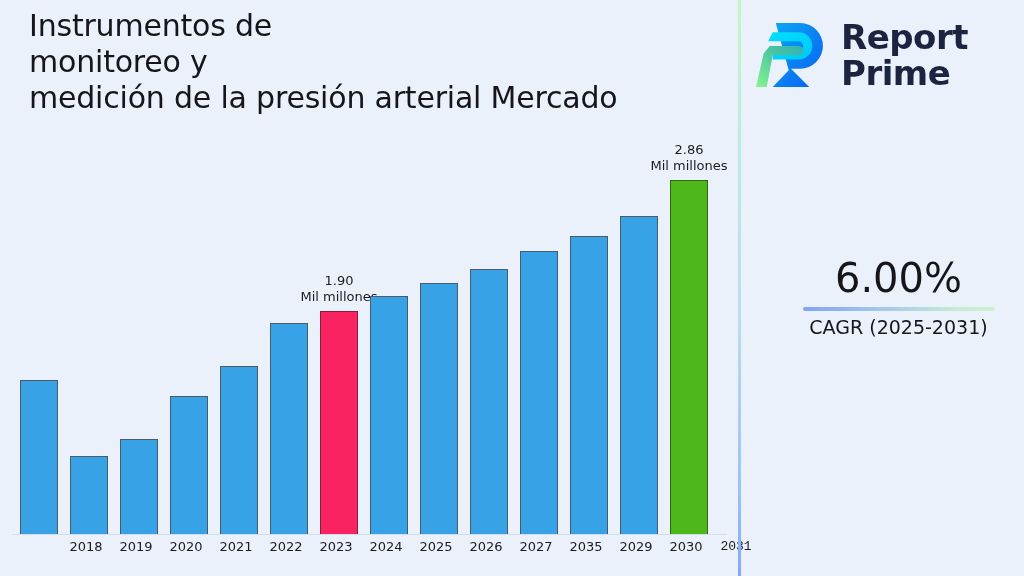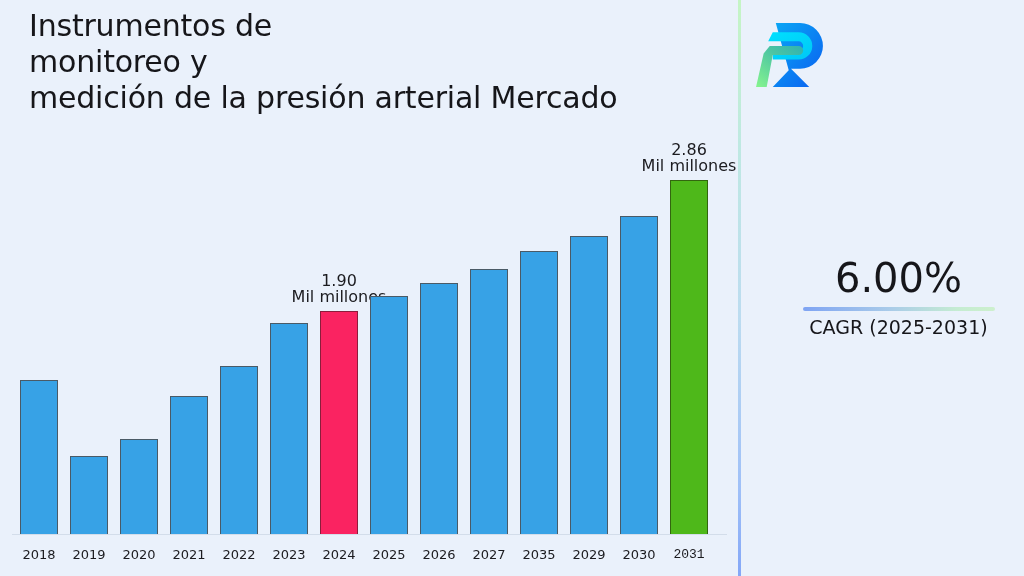--- a/index.html
+++ b/index.html
@@ -68,21 +68,21 @@
   }
   .bar.normal  { background: #37a2e6; }
   .bar.current { background: #fa2361; border-color: #8b1d3c; }
   .bar.final   { background: #4eb81a; border-color: #33660f; }
 
   .bar-callout {
     position: absolute;
     left: 50%;
     transform: translateX(-50%);
     text-align: center;
-    font-size: 16px;
+    font-size: 13px;
     line-height: 16px;
     color: #1b1b1f;
     white-space: nowrap;
   }
   .bar-callout .cv { display: block; }
   .bar-callout .cu { display: block; }
 
   #baseline {
     position: absolute;
     left: 12px;
@@ -94,26 +94,27 @@
 
   #axis-labels {
     position: absolute;
     left: 0;
     top: 538px;
     width: 739px;
     height: 24px;
   }
   .axis-tick {
     position: absolute;
-    top: 8px;
+    top: 0;
     width: 38px;
     text-align: center;
     font-size: 13px;
     color: #1b1b1f;
     line-height: 18px;
+    margin-left: 47px;
   }
 
   
   #panel-divider {
     position: absolute;
     left: 738px;
     top: 0;
     width: 3px;
     height: 576px;
     background: linear-gradient(to bottom, #c5f5c4 0%, #bfe9e2 25%, #bcdcf0 55%, #9fc0f8 85%, #84a7f7 100%);
@@ -289,20 +290,22 @@
 
           <path d="M30 8 L62 8 A30 30 0 0 1 62 68 L50 68 L74 92 L26 92 L47 70
                    A1 1 0 0 0 47 70 L47 70 Z" fill="url(#gOuter)"></path>
 
           <path d="M26 20 L60 20 A18 18 0 0 1 60 56 L26 56 L26 44 L60 44
                    A6 6 0 0 0 60 32 L20 32 Z" fill="url(#gInner)"></path>
 
           <path d="M14 48 L22 38 L60 38 A6 6 0 0 1 60 50 L26 50 L18 92 L4 92 Z" fill="url(#gLeg)"></path>
         </svg>
       </span>
+      <span id="brand-text">Report
+Prime</span>
     </div>
 
     <div id="cagr-block">
       <div id="cagr-value">6.00%</div>
       <div id="cagr-divider"></div>
       <div id="cagr-label">CAGR (2025-2031)</div>
     </div>
 
   </div>
 </div>

